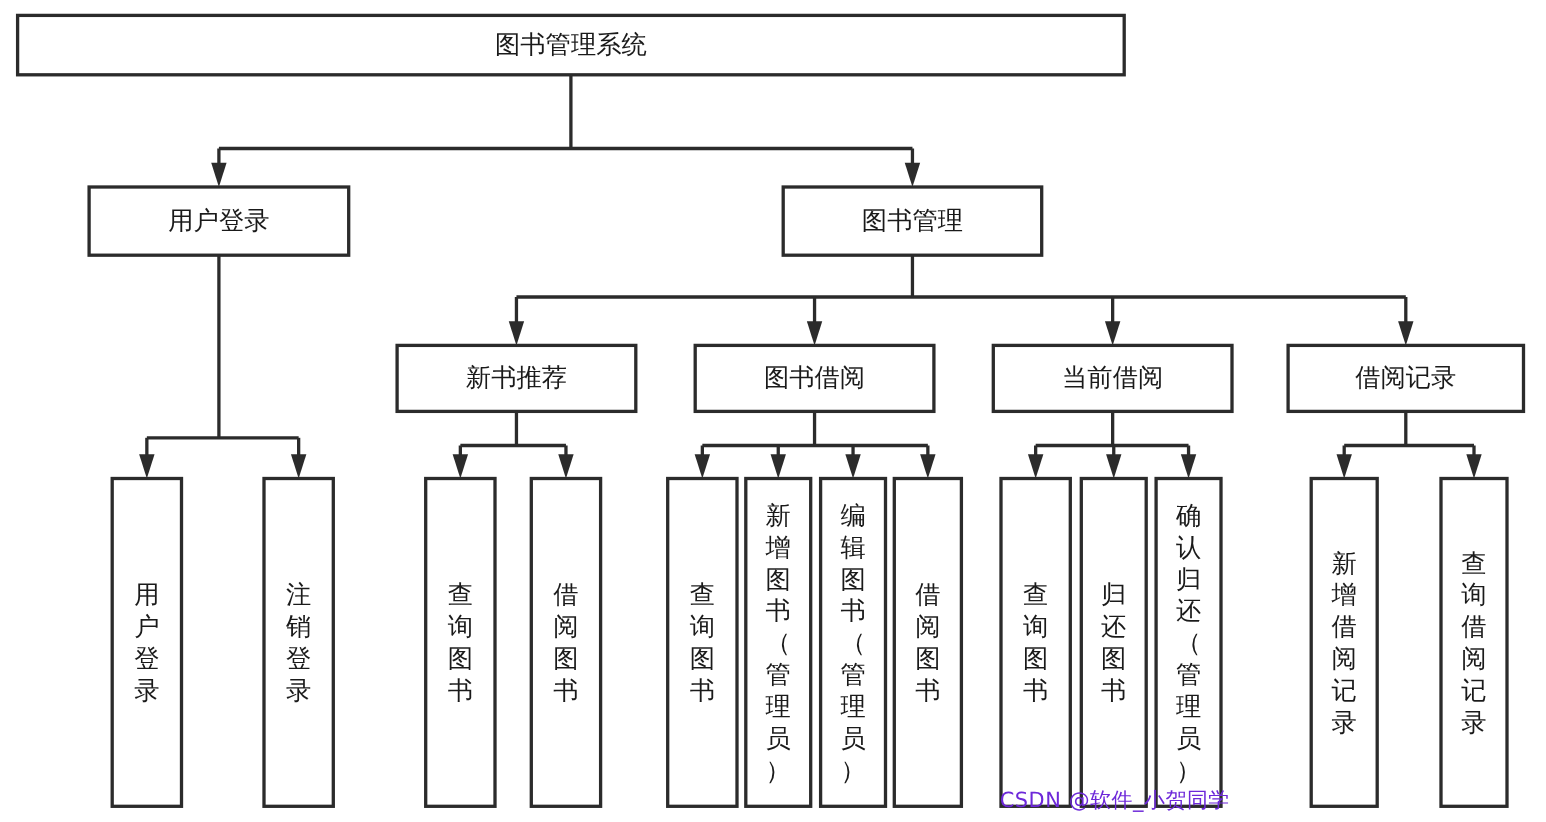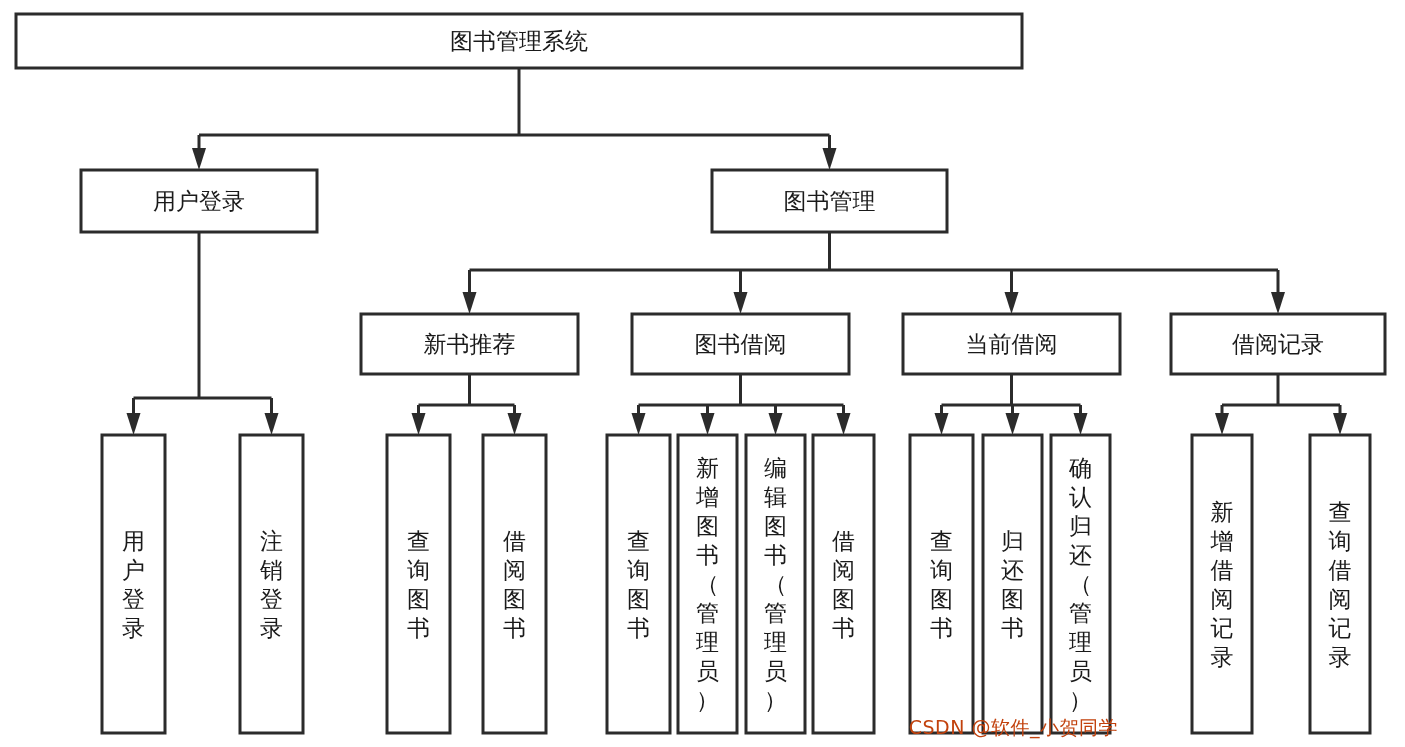--- a/index.html
+++ b/index.html
@@ -54,21 +54,21 @@
   .connector-arrow {
     fill: #2b2b2b;
     stroke: none;
   }
   .watermark-text {
     position: absolute;
     right: 8px;
     bottom: 6px;
     font-family: "DejaVu Sans", "Liberation Sans", sans-serif;
     font-size: 19px;
-    color: #c2410c;
+    color: #6d28d9;
     white-space: nowrap;
     letter-spacing: 0.5px;
     user-select: none;
   }
 </style>
 </head>
 <body>
 
 <div id="diagram-root">
   <svg class="diagram-canvas" id="diagram-canvas" viewBox="0 0 1405 747" xmlns="http://www.w3.org/2000/svg">

